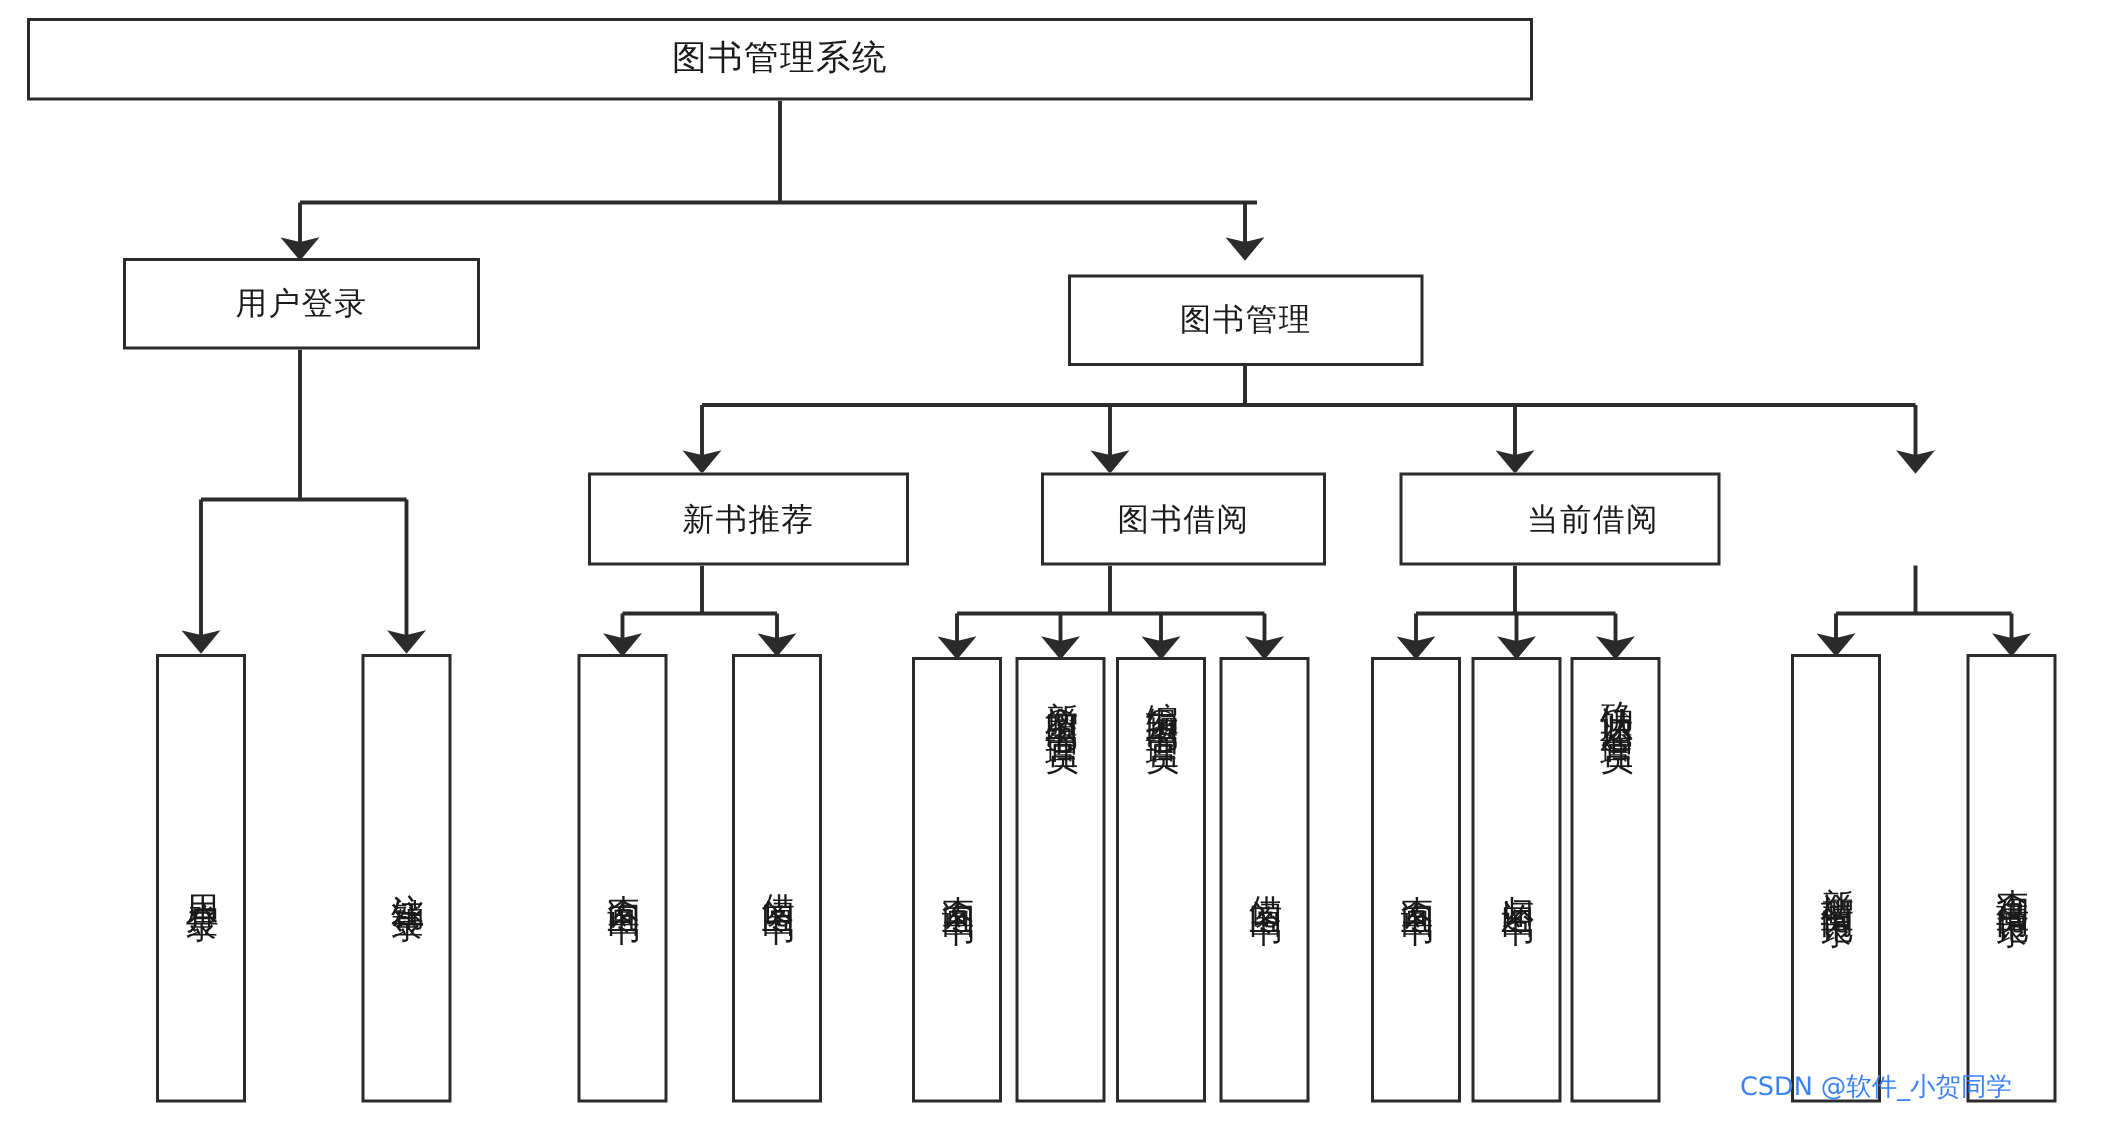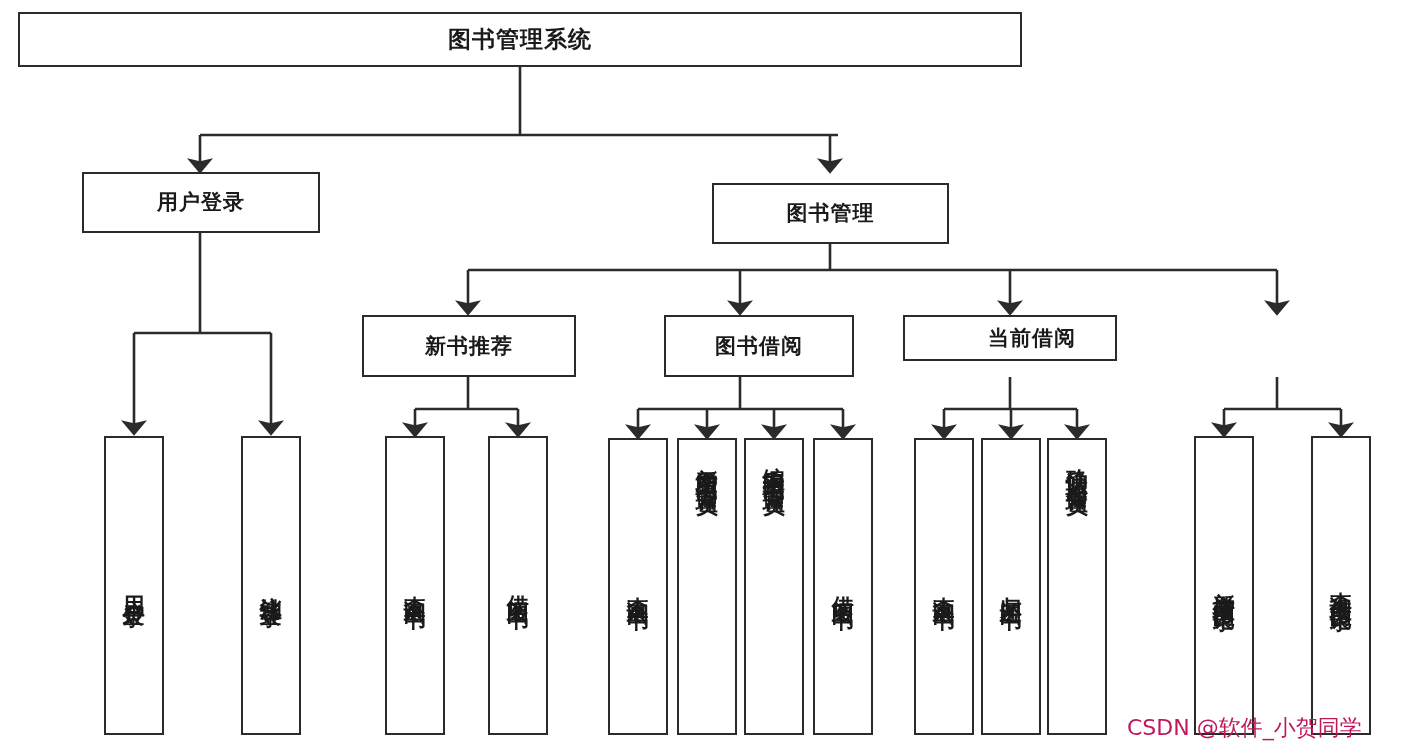--- a/index.html
+++ b/index.html
@@ -23,52 +23,52 @@
     position:absolute;
     box-sizing:border-box;
     background:#ffffff;
     border:2px solid #2b2b2b;
     display:flex;
     align-items:center;
     justify-content:center;
     color:#1a1a1a;
     text-align:center;
     line-height:1.25;
-    font-weight:bold;
   }
   .node.root{
     font-size:23px;
     letter-spacing:1px;
   }
   .node.lvl1{
     font-size:21px;
     letter-spacing:1px;
   }
   .node.lvl2{
     font-size:21px;
     letter-spacing:1px;
+    margin-left:30px;
   }
   .node.leaf{
     writing-mode:vertical-rl;
     text-orientation:upright;
     font-size:22px;
     letter-spacing:4px;
     align-items:center;
     justify-content:center;
     padding:6px 0;
   }
   .node.leaf.tall-text{
     justify-content:flex-start;
     padding-top:10px;
   }
   .watermark{
     position:absolute;
-    left:1127px;top:713px;
-    font-size:22px;
-    color:#be185d;
+    left:1160px;top:713px;
+    font-size:17px;
+    color:#3b82f6;
     white-space:nowrap;
     letter-spacing:0px;
     font-family:"DejaVu Sans","Liberation Sans",sans-serif;
   }
 </style>
 </head>
 <body>
 
 <div id="diagram">
 
@@ -122,21 +122,21 @@
     </g>
   </svg>
 
   <div class="node root" style="left:18px;top:12px;width:1004px;height:55px;">图书管理系统</div>
 
   <div class="node lvl1" style="left:82px;top:172px;width:238px;height:61px;">用户登录</div>
   <div class="node lvl1" style="left:712px;top:172px;width:237px;height:61px;margin-top:11px;">图书管理</div>
 
   <div class="node lvl2" style="left:362px;top:315px;width:214px;height:62px;">新书推荐</div>
   <div class="node lvl2" style="left:664px;top:315px;width:190px;height:62px;">图书借阅</div>
-  <div class="node lvl2" style="left:903px;top:315px;width:214px;height:46px;padding-left:44px;">当前借阅</div>
+  <div class="node lvl2" style="left:903px;top:315px;width:214px;height:62px;padding-left:44px;">当前借阅</div>
 
   <div class="node leaf" style="left:104px;top:436px;width:60px;height:299px;">用户登录</div>
   <div class="node leaf" style="left:241px;top:436px;width:60px;height:299px;">注销登录</div>
 
   <div class="node leaf" style="left:385px;top:436px;width:60px;height:299px;">查询图书</div>
   <div class="node leaf" style="left:488px;top:436px;width:60px;height:299px;">借阅图书</div>
 
   <div class="node leaf" style="left:608px;top:438px;width:60px;height:297px;">查询图书</div>
   <div class="node leaf tall-text" style="left:677px;top:438px;width:60px;height:297px;">新增图书（管理员）</div>
   <div class="node leaf tall-text" style="left:744px;top:438px;width:60px;height:297px;">编辑图书（管理员）</div>

